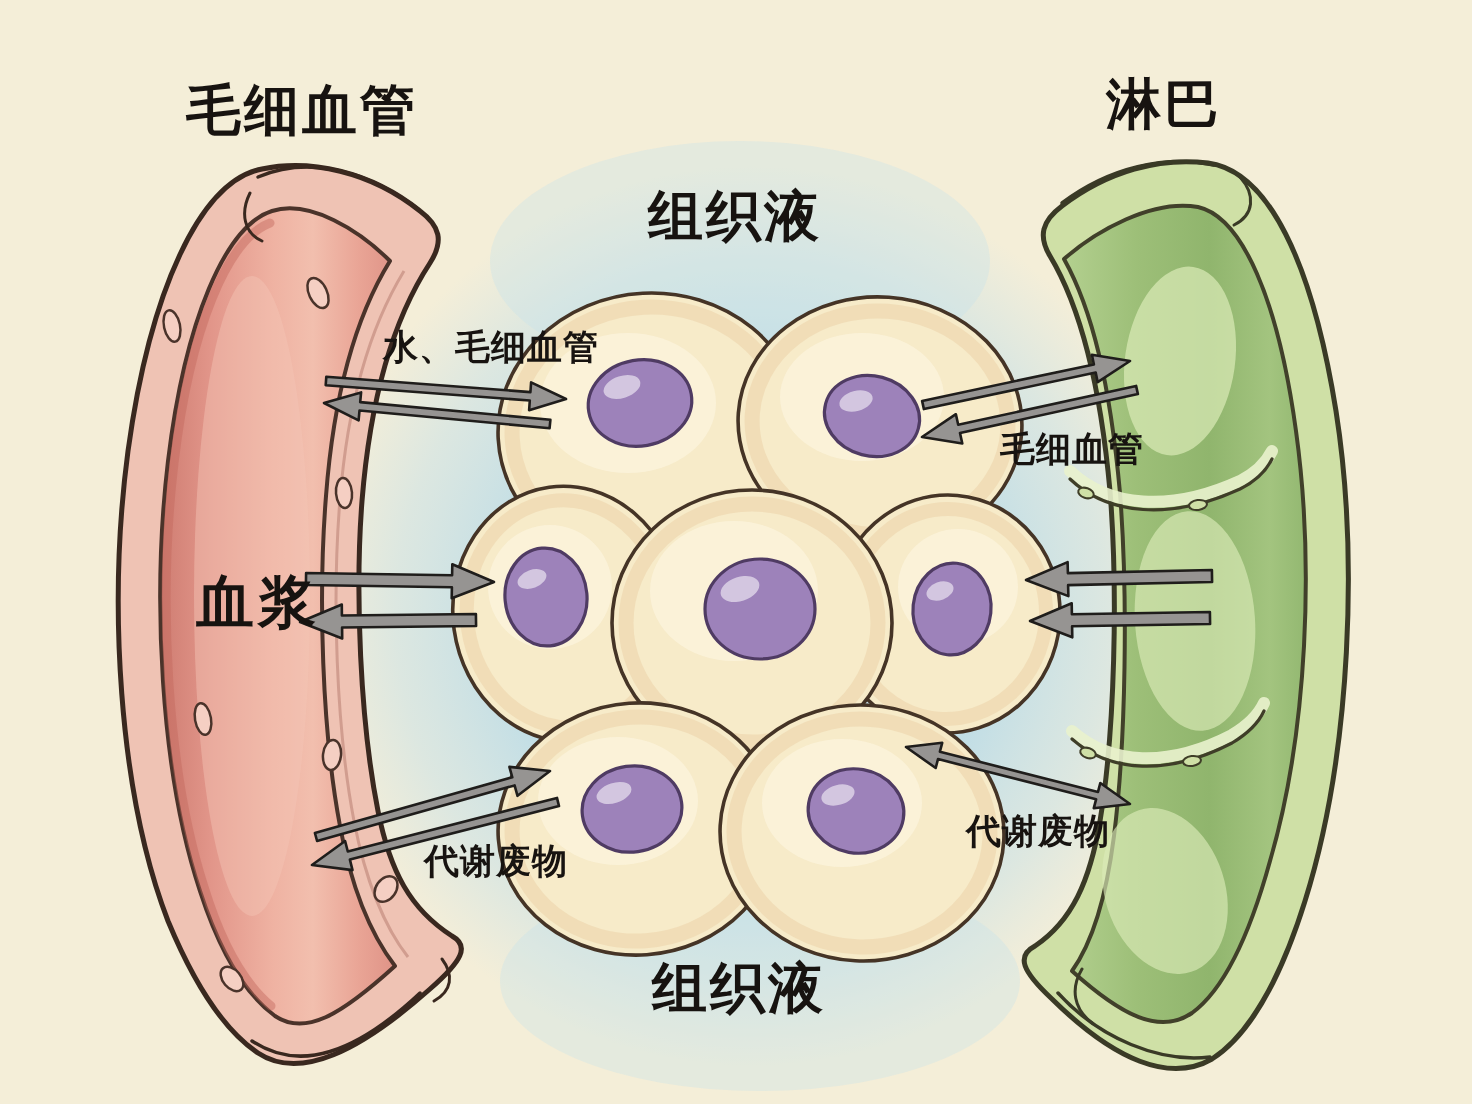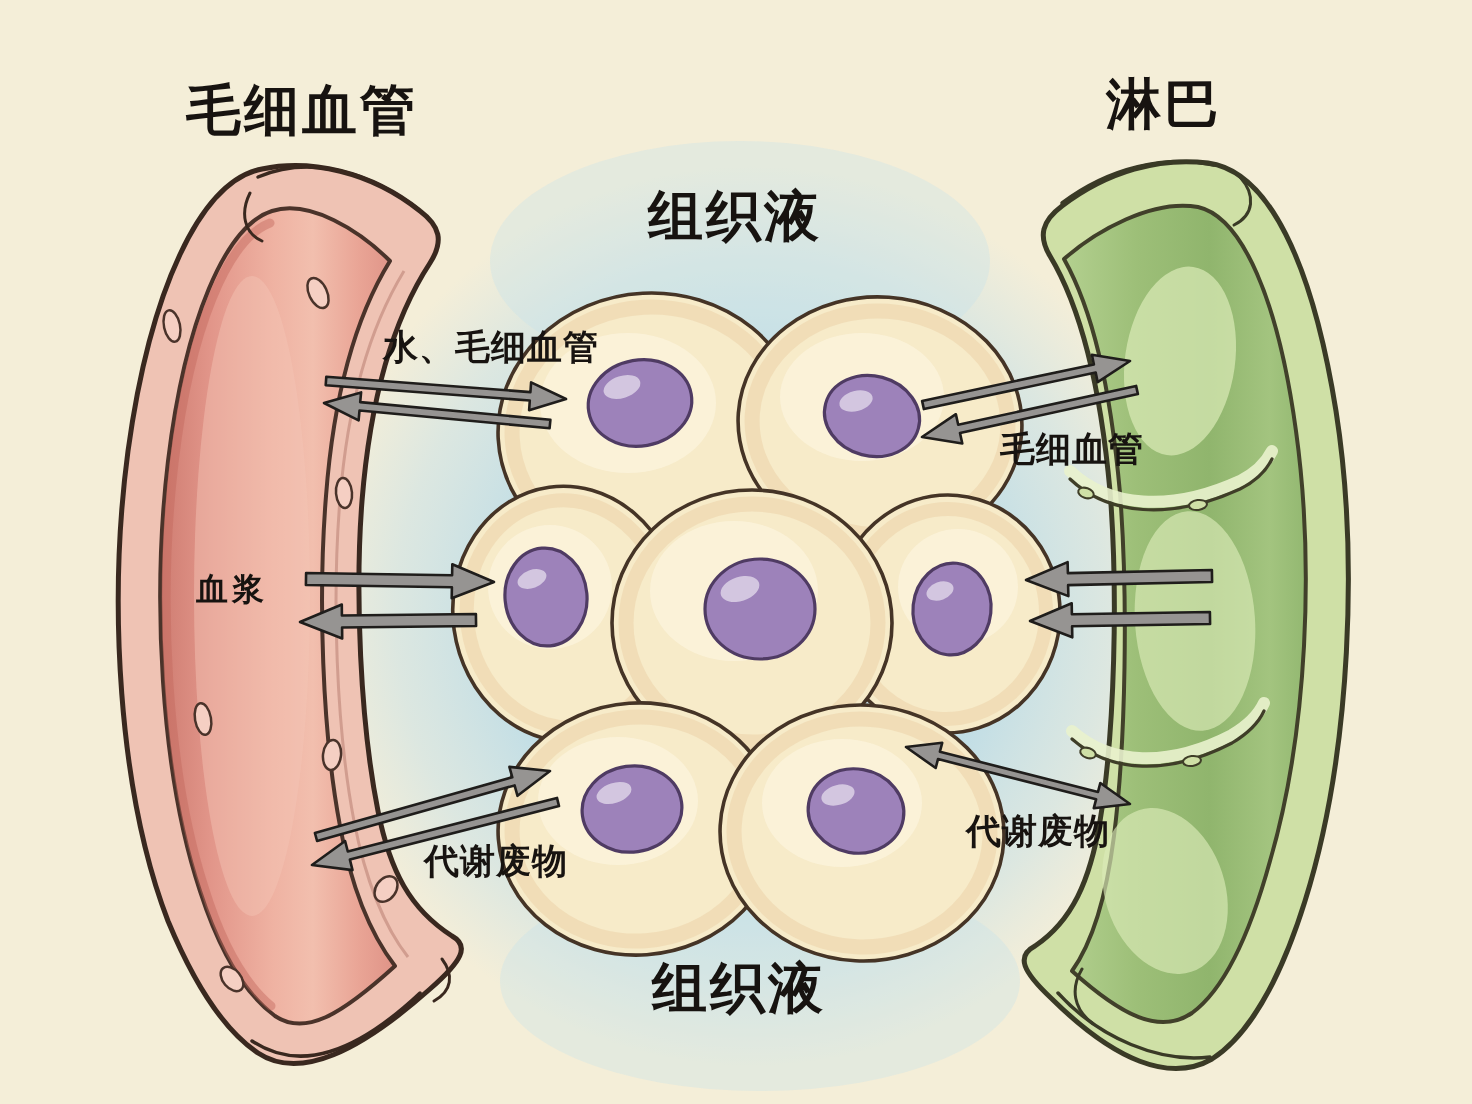--- a/index.html
+++ b/index.html
@@ -2,21 +2,21 @@
 <html><head>
 <meta charset="utf-8">
 <style>
   html,body{margin:0;padding:0;background:#f4eed8;}
   .stage{position:relative;width:1472px;height:1104px;background:#fca5a5;overflow:hidden;
          font-family:"Liberation Sans",sans-serif;margin-top:31px;}
   .stage svg{position:absolute;left:0;top:0;}
   .lbl{position:absolute;font-weight:bold;color:#171310;line-height:1;white-space:nowrap;
        font-family:"Liberation Sans",sans-serif;}
   .lbl.title{font-size:55px;letter-spacing:3px;}
-  .lbl.mid{font-size:32px;letter-spacing:4px;text-align:center;}
+  .lbl.mid{font-size:58px;letter-spacing:4px;text-align:center;}
   .lbl.small{font-size:35px;letter-spacing:1px;}
 </style>
 </head>
 <body>
 
 <div class="stage">
 
 <svg width="1472" height="1104" viewBox="0 0 1472 1104">
   <defs>
     <radialGradient id="gBlue" cx="50%" cy="50%" r="50%">

